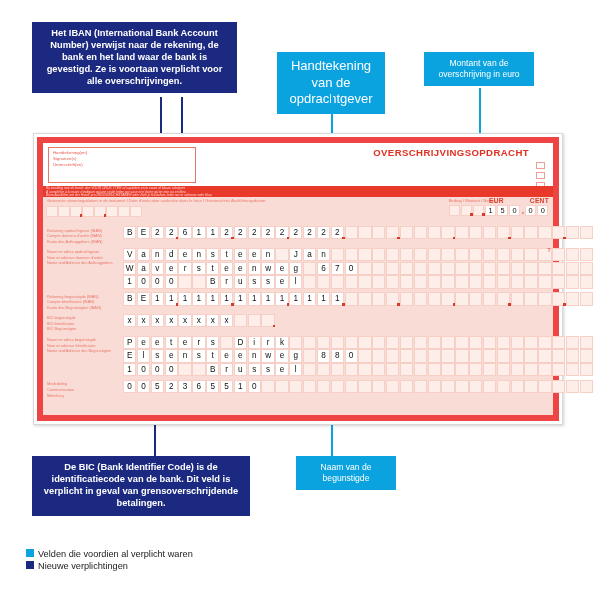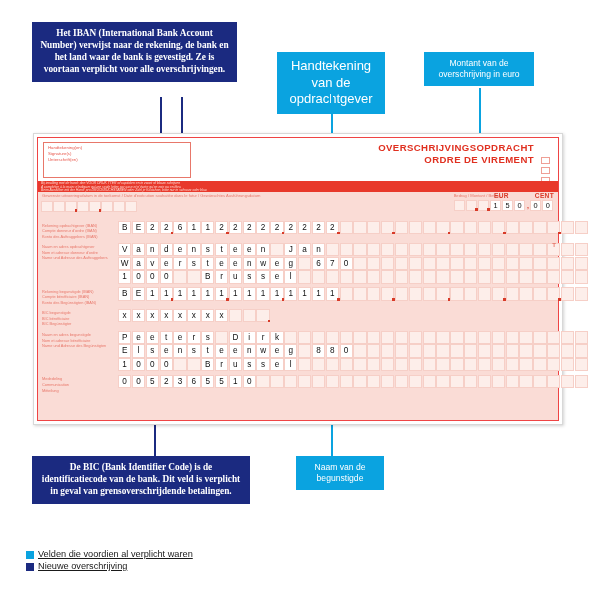--- a/index.html
+++ b/index.html
@@ -12,28 +12,28 @@
   #root { position: relative; width: 596px; height: 600px; }
 
   
   .callout {
     position: absolute;
     color: #ffffff;
     text-align: center;
     line-height: 1.28;
     padding: 6px 7px;
   }
-  .callout.dark { background: #1b2a80; font-weight: bold; font-family: Liberation Serif, serif; }
+  .callout.dark { background: #1b2a80; font-weight: bold; }
   .callout.light { background: #0aa3e0; }
 
   .co-iban   { left: 32px;  top: 22px;  width: 205px; font-size: 9.3px; }
   .co-sign   { left: 277px; top: 52px;  width: 108px; font-size: 13px; }
   .co-amount { left: 424px; top: 52px;  width: 110px; font-size: 8.6px; }
   .co-bic    { left: 32px;  top: 456px; width: 218px; font-size: 9.3px; text-align: center; }
-  .co-benef  { left: 296px; top: 456px; width: 88px; font-size: 8.6px; }
+  .co-benef  { left: 296px; top: 456px; width: 100px; font-size: 8.6px; }
 
   
   .vline { position: absolute; width: 1.5px; }
   .vline.dark  { background: #1b2a80; }
   .vline.light { background: #0aa3e0; }
   .arrow {
     position: absolute; width: 0; height: 0;
     border-left: 4.5px solid transparent;
     border-right: 4.5px solid transparent;
   }
@@ -47,21 +47,21 @@
     position: absolute; left: 33px; top: 133px;
     width: 530px; height: 292px;
     background: #ffffff;
     border: 1px solid #d8d8d8;
     box-shadow: 1px 1px 3px rgba(0,0,0,.18);
     padding: 3px;
   }
   #sheet {
     position: relative; width: 100%; height: 100%;
     background: #fadcd6;
-    border: 1px solid #ef4444;
+    border: 6px solid #ef4444;
   }
 
   
   .hdr { position: relative; height: 43px; background:#ffffff; }
   .sigbox {
     position: absolute; left: 5px; top: 4px;
     width: 148px; height: 36px;
     border: 1px solid #e8776a;
     background: #ffffff;
   }
@@ -140,21 +140,21 @@
   .comma { width: 4px; text-align:center; color:#d83a28; font-weight:bold; font-size:7px; }
 
   .sect { padding: 1.5px 0 1.5px 0; }
   .tmark {
     position: absolute; right: 4px;
     font-size: 6px; color: #e8786b; font-weight: bold;
   }
 
   
   #legend { position: absolute; left: 26px; top: 549px; font-size: 9.2px; color: #1a1a1a; }
-  #legend .lg { display: flex; align-items: flex-end; margin-bottom: 2px; text-decoration: underline; }
+  #legend .lg { display: flex; align-items: flex-start; margin-bottom: 2px; }
   #legend .sw { width: 8px; height: 8px; margin-right: 4px; flex: none; }
   #legend .sw.light { background: #0aa3e0; }
   #legend .sw.dark  { background: #1b2a80; }
 </style>
 </head>
 <body>
 
 <div id="root">
 
   <div class="callout dark co-iban">
@@ -196,21 +196,20 @@
     <div class="hdr">
       <div class="sigbox">
         <div class="siglbl">
           <div>Handtekening(en)</div>
           <div>Signature(s)</div>
           <div>Unterschrift(en)</div>
         </div>
       </div>
       <div class="title">
         <div>OVERSCHRIJVINGSOPDRACHT</div>
-        <div>ORDRE DE VIREMENT</div>
       </div>
       <div class="tickbox" style="right:8px; top:19px;"></div>
       <div class="tickbox" style="right:8px; top:29px;"></div>
       <div class="tickbox" style="right:8px; top:39px;"></div>
     </div>
 
     <div class="band">
       <div class="bt l1">Bij invulling met de hand: den VOOR DRUK TTER of capitalen en in zwart of blauw schrijven</div>
       <div class="bt l2">A compléter à la main: n'indiquer qu'une seule lettre par case et n'écrire qu'en noir ou en bleu</div>
       <div class="bt l3">Beim Ausfüllen mit der Hand: pro DRUCKBUCHSTABEN oder Zahl je Kästchen, bitte nur in schwarz oder blau</div>
@@ -657,17 +656,17 @@
    </div>
   </div>
 
   <div id="legend">
     <div class="lg">
       <span class="sw light"></span>
       <span>Velden die voordien al verplicht waren</span>
     </div>
     <div class="lg">
       <span class="sw dark"></span>
-      <span>Nieuwe overschrijving</span>
+      <span>Nieuwe verplichtingen</span>
     </div>
   </div>
 
 </div>
 
 </body></html>

